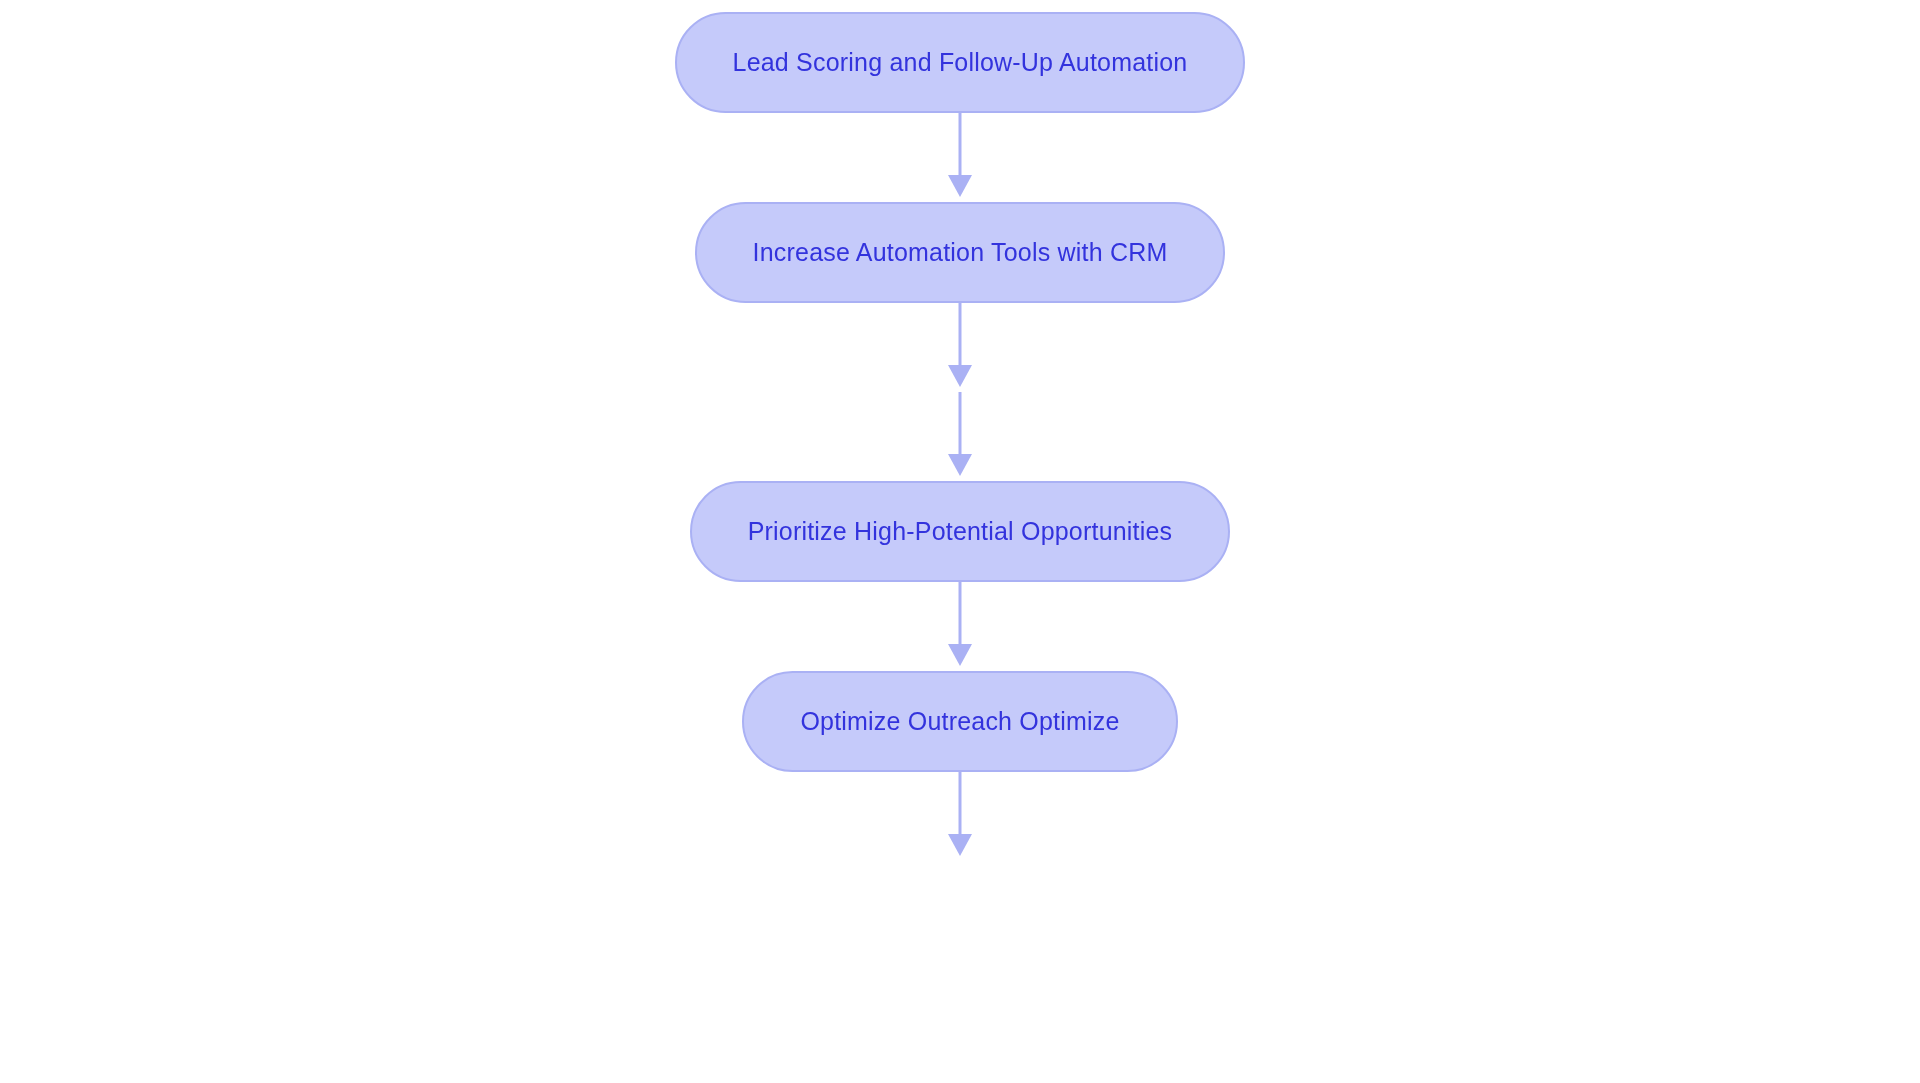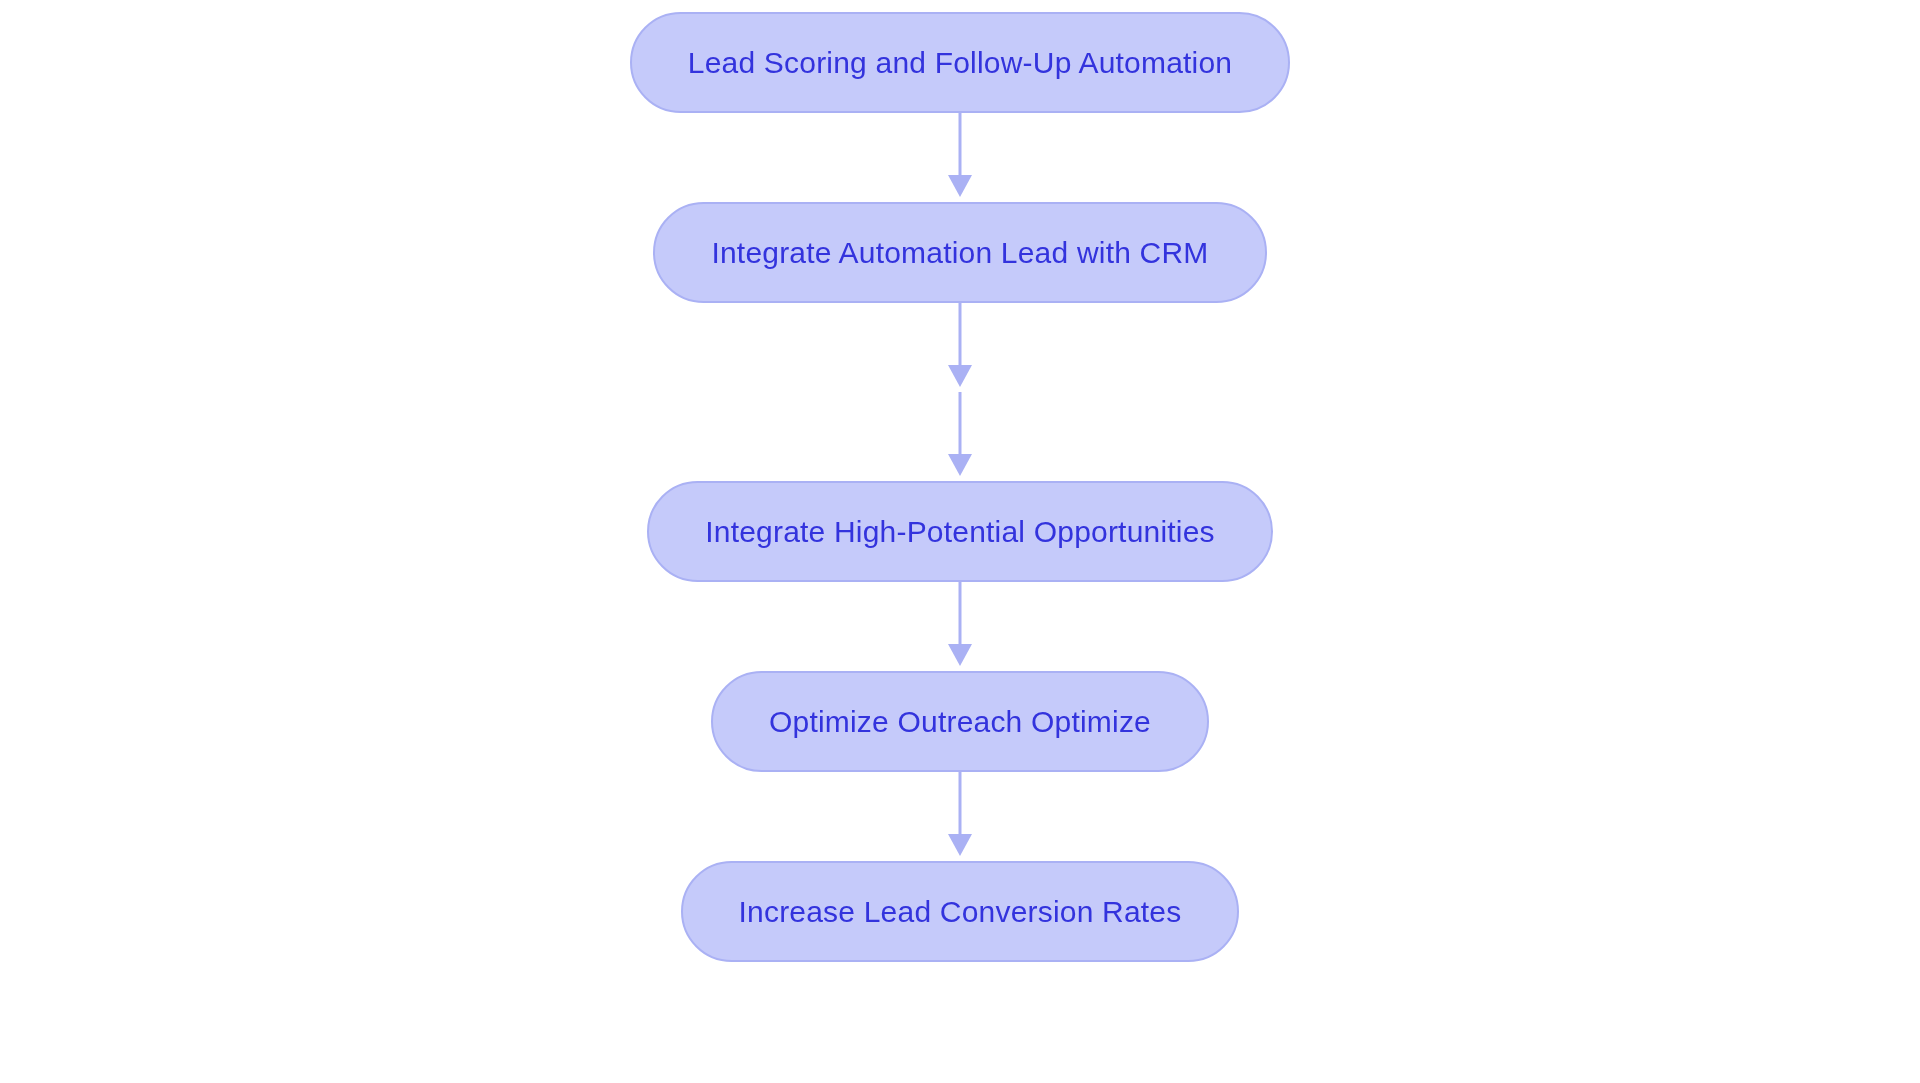--- a/index.html
+++ b/index.html
@@ -41,21 +41,21 @@
     border: 2px solid #aab1f4;
     display: flex;
     align-items: center;
     justify-content: center;
     padding: 0 56px;
     white-space: nowrap;
   }
 
   .flow-node-label {
     color: #3333dd;
-    font-size: 30px;
+    font-size: 25px;
     font-weight: 400;
     letter-spacing: 0.2px;
     line-height: 1;
     font-family: "Liberation Sans", "DejaVu Sans", sans-serif;
   }
 
   .flow-connector {
     width: 40px;
     height: 89px;
     display: block;
@@ -78,42 +78,42 @@
 
   <div class="flow-row">
     <svg class="flow-connector" viewBox="0 0 40 89">
       <line x1="20" y1="0" x2="20" y2="66" stroke="#aab1f4" stroke-width="3"></line>
       <polygon points="20,84 8,62 32,62" fill="#aab1f4"></polygon>
     </svg>
   </div>
 
   <div class="flow-row">
     <div class="flow-node">
-      <span class="flow-node-label">Integrate Automation Lead with CRM</span>
+      <span class="flow-node-label">Increase Automation Tools with CRM</span>
     </div>
   </div>
 
   <div class="flow-row">
     <svg class="flow-connector" viewBox="0 0 40 89">
       <line x1="20" y1="0" x2="20" y2="66" stroke="#aab1f4" stroke-width="3"></line>
       <polygon points="20,84 8,62 32,62" fill="#aab1f4"></polygon>
     </svg>
   </div>
 
 
   <div class="flow-row">
     <svg class="flow-connector" viewBox="0 0 40 89">
       <line x1="20" y1="0" x2="20" y2="66" stroke="#aab1f4" stroke-width="3"></line>
       <polygon points="20,84 8,62 32,62" fill="#aab1f4"></polygon>
     </svg>
   </div>
 
   <div class="flow-row">
     <div class="flow-node">
-      <span class="flow-node-label">Integrate High-Potential Opportunities</span>
+      <span class="flow-node-label">Prioritize High-Potential Opportunities</span>
     </div>
   </div>
 
   <div class="flow-row">
     <svg class="flow-connector" viewBox="0 0 40 89">
       <line x1="20" y1="0" x2="20" y2="66" stroke="#aab1f4" stroke-width="3"></line>
       <polygon points="20,84 8,62 32,62" fill="#aab1f4"></polygon>
     </svg>
   </div>
 
@@ -123,19 +123,14 @@
     </div>
   </div>
 
   <div class="flow-row">
     <svg class="flow-connector" viewBox="0 0 40 89">
       <line x1="20" y1="0" x2="20" y2="66" stroke="#aab1f4" stroke-width="3"></line>
       <polygon points="20,84 8,62 32,62" fill="#aab1f4"></polygon>
     </svg>
   </div>
 
-  <div class="flow-row">
-    <div class="flow-node">
-      <span class="flow-node-label">Increase Lead Conversion Rates</span>
-    </div>
-  </div>
 
 </div>
 
 </body></html>

